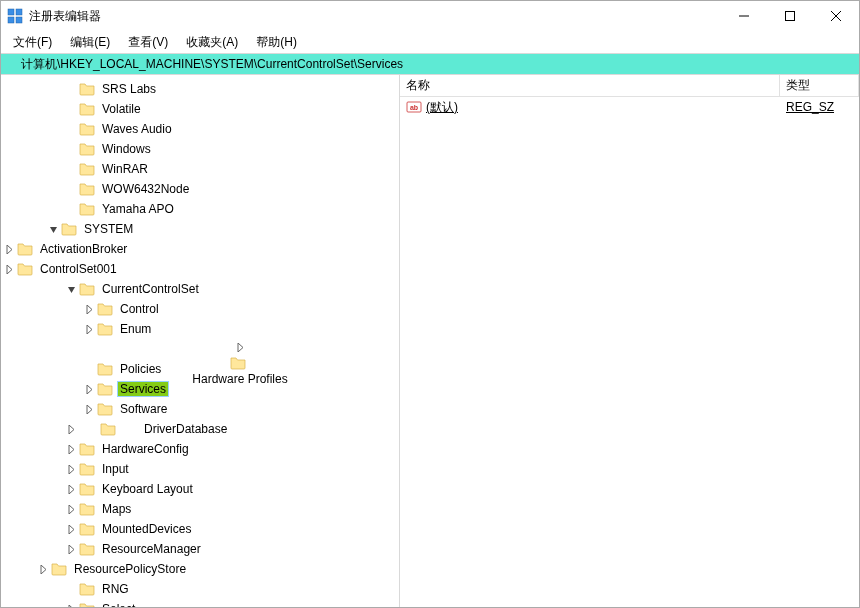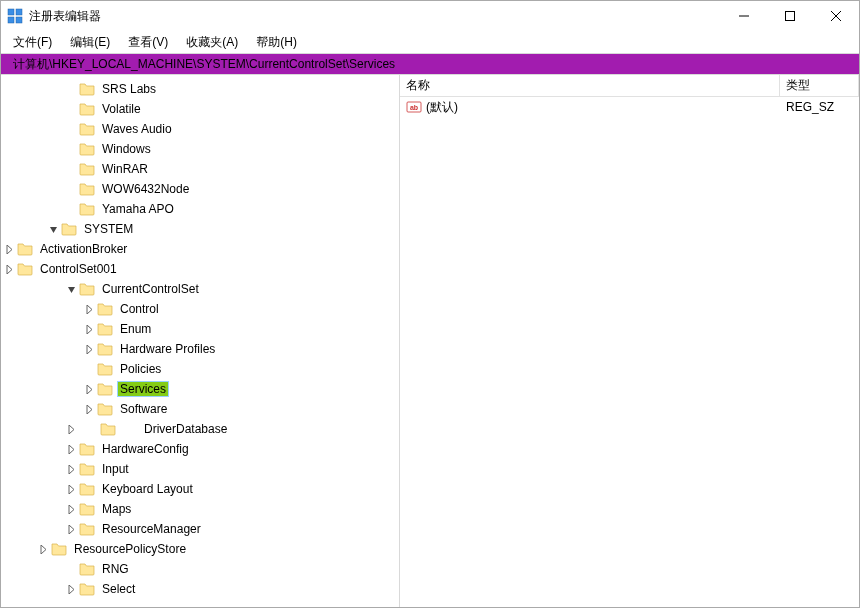--- a/index.html
+++ b/index.html
@@ -11,42 +11,42 @@
   .titlebar .app-icon { width: 16px; height: 16px; margin-right: 6px; display: inline-flex; align-items: center; justify-content: center; }
   .titlebar .title { font-size: 12px; }
   .titlebar .spacer { flex: 1; }
   .win-btn { width: 46px; height: 30px; display: inline-flex; align-items: center; justify-content: center; }
 
   
   .menubar { height: 22px; display: flex; align-items: center; padding: 0 4px; gap: 2px; }
   .menu-item { padding: 2px 8px; }
 
   
-  .addressbar { height: 22px; border-top: 1px solid #d9d9d9; border-bottom: 1px solid #d9d9d9; display: flex; align-items: center; padding: 0 12px; background: #a21caf; }
+  .addressbar { height: 22px; border-top: 1px solid #d9d9d9; border-bottom: 1px solid #d9d9d9; display: flex; align-items: center; padding: 0 20px; background: #5eead4; }
 
   
   .main { flex: 1; display: flex; overflow: hidden; }
   .left-pane { width: 399px; border-right: 1px solid #d9d9d9; overflow-y: scroll; overflow-x: hidden; position: relative; }
   .right-pane { flex: 1; overflow: auto; }
 
   
   .tree { padding: 4px 0; white-space: nowrap; }
   .tree-row { height: 20px; display: flex; align-items: center; padding-left: 0; position: relative; }
   .tree-row .expander { width: 16px; height: 16px; display: inline-flex; align-items: center; justify-content: center; font-size: 10px; color: #555; flex-shrink: 0; }
   .tree-row .folder-icon { width: 16px; height: 16px; margin-right: 4px; display: inline-flex; align-items: center; justify-content: center; flex-shrink: 0; }
   .tree-row .label { padding: 1px 3px; border-radius: 0; }
   .tree-row.selected .label { background: #84cc16; border: 1px solid #99d1ff; padding: 0 2px; }
 
   
   .list-header { display: flex; height: 22px; border-bottom: 1px solid #e1e1e1; }
   .list-header .col { padding: 2px 6px; border-right: 1px solid #e1e1e1; display: flex; align-items: center; }
   .col-name { width: 380px; }
   .col-type { flex: 1; }
   .list-body { }
-  .list-row { display: flex; height: 20px; align-items: center; }
+  .list-row { display: flex; height: 20px; align-items: center; text-decoration: underline; }
   .list-row .cell { padding: 2px 6px; display: flex; align-items: center; }
   .string-icon { width: 16px; height: 16px; margin-right: 4px; display:inline-flex; align-items:center; justify-content:center; }
 
   
   .left-pane::-webkit-scrollbar { width: 17px; }
   .left-pane::-webkit-scrollbar-track { background: #f0f0f0; }
   .left-pane::-webkit-scrollbar-thumb { background: #c1c1c1; }
   .left-pane::-webkit-scrollbar-button { background: #f0f0f0; height:17px; }
 </style>
 </head>
@@ -228,56 +228,56 @@
               <path d="M2 0 L7 4.5 L2 9 Z" fill="none" stroke="#666" stroke-width="1"></path>
             </svg>
           </span>
           <span class="folder-icon">
             <svg width="16" height="16" viewBox="0 0 16 16">
               <path d="M1 3 h5 l1.5 2 H15 v8 a1 1 0 0 1 -1 1 H2 a1 1 0 0 1 -1 -1 Z" fill="#ffe79c" stroke="#d9b34a" stroke-width="0.7"></path>
             </svg>
           </span>
           <span class="label">Enum</span>
         </div>
+        <div class="tree-row" style="padding-left: 80px; flex-direction: column;">
+          <span class="expander">
+            <svg width="9" height="9" viewBox="0 0 9 9">
+              <path d="M2 0 L7 4.5 L2 9 Z" fill="none" stroke="#666" stroke-width="1"></path>
+            </svg>
+          </span>
+          <span class="folder-icon">
+            <svg width="16" height="16" viewBox="0 0 16 16">
+              <path d="M1 3 h5 l1.5 2 H15 v8 a1 1 0 0 1 -1 1 H2 a1 1 0 0 1 -1 -1 Z" fill="#ffe79c" stroke="#d9b34a" stroke-width="0.7"></path>
+            </svg>
+          </span>
+          <span class="label">Hardware Profiles</span>
+        </div>
         <div class="tree-row" style="padding-left: 80px;">
-          <span class="expander">
-            <svg width="9" height="9" viewBox="0 0 9 9">
-              <path d="M2 0 L7 4.5 L2 9 Z" fill="none" stroke="#666" stroke-width="1"></path>
-            </svg>
-          </span>
-          <span class="folder-icon">
-            <svg width="16" height="16" viewBox="0 0 16 16">
-              <path d="M1 3 h5 l1.5 2 H15 v8 a1 1 0 0 1 -1 1 H2 a1 1 0 0 1 -1 -1 Z" fill="#ffe79c" stroke="#d9b34a" stroke-width="0.7"></path>
-            </svg>
-          </span>
-          <span class="label">Hardware Profiles</span>
+          <span class="expander"></span>
+          <span class="folder-icon">
+            <svg width="16" height="16" viewBox="0 0 16 16">
+              <path d="M1 3 h5 l1.5 2 H15 v8 a1 1 0 0 1 -1 1 H2 a1 1 0 0 1 -1 -1 Z" fill="#ffe79c" stroke="#d9b34a" stroke-width="0.7"></path>
+            </svg>
+          </span>
+          <span class="label">Policies</span>
+        </div>
+        <div class="tree-row selected" style="padding-left: 80px;">
+          <span class="expander">
+            <svg width="9" height="9" viewBox="0 0 9 9">
+              <path d="M2 0 L7 4.5 L2 9 Z" fill="none" stroke="#666" stroke-width="1"></path>
+            </svg>
+          </span>
+          <span class="folder-icon">
+            <svg width="16" height="16" viewBox="0 0 16 16">
+              <path d="M1 3 h5 l1.5 2 H15 v8 a1 1 0 0 1 -1 1 H2 a1 1 0 0 1 -1 -1 Z" fill="#ffe79c" stroke="#d9b34a" stroke-width="0.7"></path>
+            </svg>
+          </span>
+          <span class="label">Services</span>
         </div>
         <div class="tree-row" style="padding-left: 80px;">
-          <span class="expander"></span>
-          <span class="folder-icon">
-            <svg width="16" height="16" viewBox="0 0 16 16">
-              <path d="M1 3 h5 l1.5 2 H15 v8 a1 1 0 0 1 -1 1 H2 a1 1 0 0 1 -1 -1 Z" fill="#ffe79c" stroke="#d9b34a" stroke-width="0.7"></path>
-            </svg>
-          </span>
-          <span class="label">Policies</span>
-        </div>
-        <div class="tree-row selected" style="padding-left: 80px;">
-          <span class="expander">
-            <svg width="9" height="9" viewBox="0 0 9 9">
-              <path d="M2 0 L7 4.5 L2 9 Z" fill="none" stroke="#666" stroke-width="1"></path>
-            </svg>
-          </span>
-          <span class="folder-icon">
-            <svg width="16" height="16" viewBox="0 0 16 16">
-              <path d="M1 3 h5 l1.5 2 H15 v8 a1 1 0 0 1 -1 1 H2 a1 1 0 0 1 -1 -1 Z" fill="#ffe79c" stroke="#d9b34a" stroke-width="0.7"></path>
-            </svg>
-          </span>
-          <span class="label">Services</span>
-        </div>
-        <div class="tree-row" style="padding-left: 80px;">
           <span class="expander">
             <svg width="9" height="9" viewBox="0 0 9 9">
               <path d="M2 0 L7 4.5 L2 9 Z" fill="none" stroke="#666" stroke-width="1"></path>
             </svg>
           </span>
           <span class="folder-icon">
             <svg width="16" height="16" viewBox="0 0 16 16">
               <path d="M1 3 h5 l1.5 2 H15 v8 a1 1 0 0 1 -1 1 H2 a1 1 0 0 1 -1 -1 Z" fill="#ffe79c" stroke="#d9b34a" stroke-width="0.7"></path>
             </svg>
           </span>
@@ -340,20 +340,33 @@
             <svg width="9" height="9" viewBox="0 0 9 9">
               <path d="M2 0 L7 4.5 L2 9 Z" fill="none" stroke="#666" stroke-width="1"></path>
             </svg>
           </span>
           <span class="folder-icon">
             <svg width="16" height="16" viewBox="0 0 16 16">
               <path d="M1 3 h5 l1.5 2 H15 v8 a1 1 0 0 1 -1 1 H2 a1 1 0 0 1 -1 -1 Z" fill="#ffe79c" stroke="#d9b34a" stroke-width="0.7"></path>
             </svg>
           </span>
           <span class="label">Maps</span>
+        </div>
+        <div class="tree-row" style="padding-left: 62px;">
+          <span class="expander">
+            <svg width="9" height="9" viewBox="0 0 9 9">
+              <path d="M2 0 L7 4.5 L2 9 Z" fill="none" stroke="#666" stroke-width="1"></path>
+            </svg>
+          </span>
+          <span class="folder-icon">
+            <svg width="16" height="16" viewBox="0 0 16 16">
+              <path d="M1 3 h5 l1.5 2 H15 v8 a1 1 0 0 1 -1 1 H2 a1 1 0 0 1 -1 -1 Z" fill="#ffe79c" stroke="#d9b34a" stroke-width="0.7"></path>
+            </svg>
+          </span>
+          <span class="label">MountedDevices</span>
         </div>
         <div class="tree-row" style="padding-left: 62px;">
           <span class="expander">
             <svg width="9" height="9" viewBox="0 0 9 9">
               <path d="M2 0 L7 4.5 L2 9 Z" fill="none" stroke="#666" stroke-width="1"></path>
             </svg>
           </span>
           <span class="folder-icon">
             <svg width="16" height="16" viewBox="0 0 16 16">
               <path d="M1 3 h5 l1.5 2 H15 v8 a1 1 0 0 1 -1 1 H2 a1 1 0 0 1 -1 -1 Z" fill="#ffe79c" stroke="#d9b34a" stroke-width="0.7"></path>

